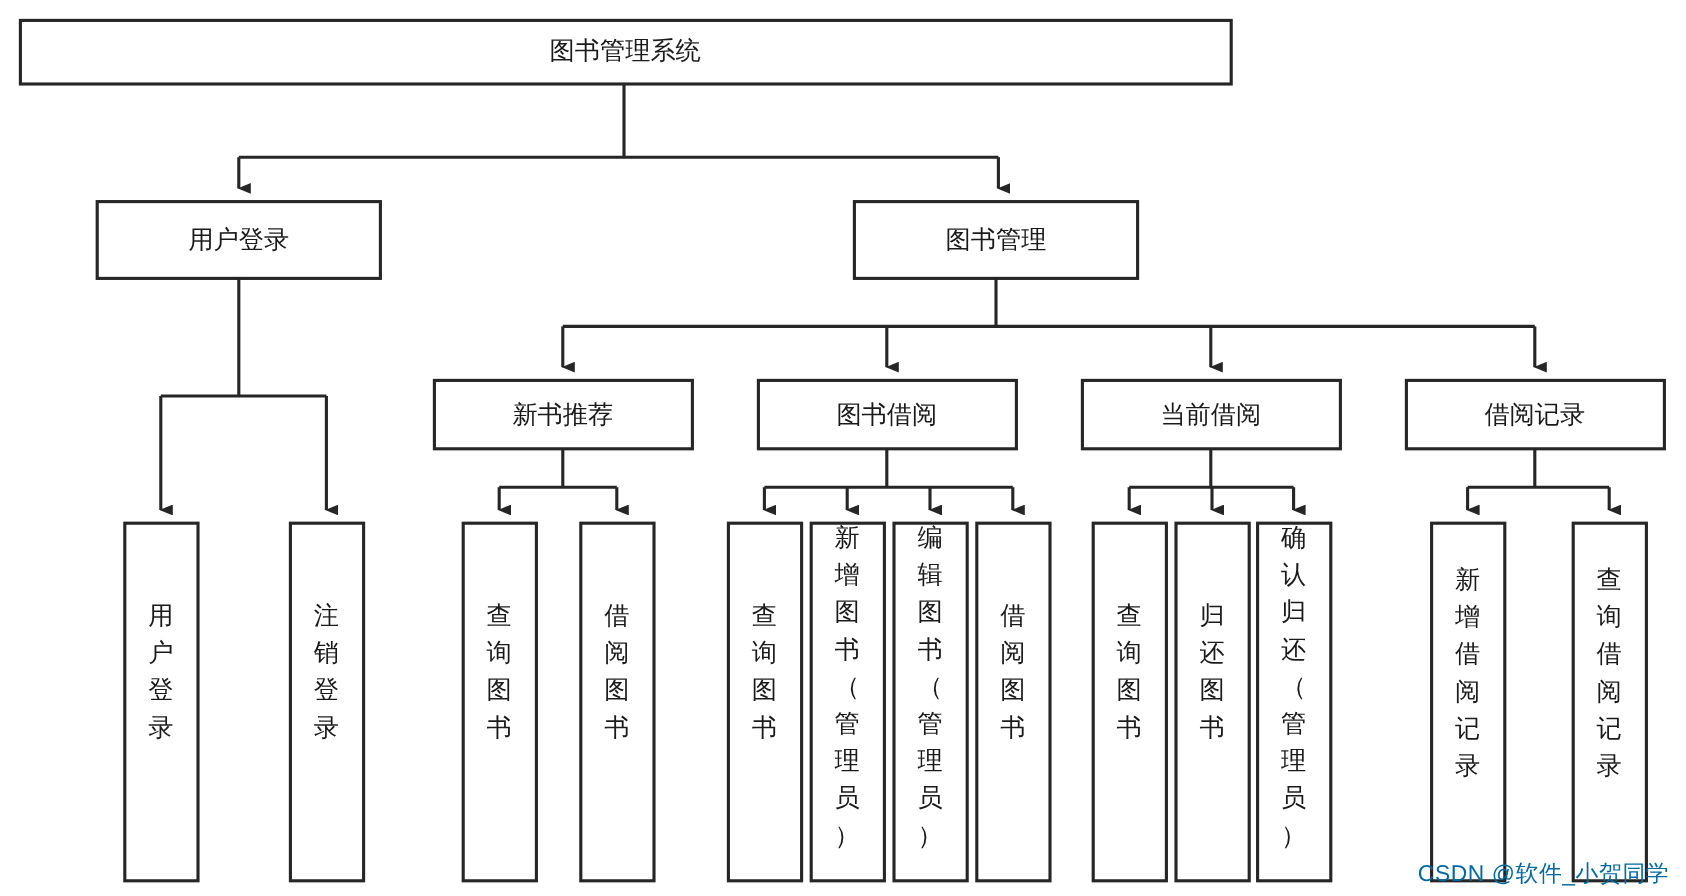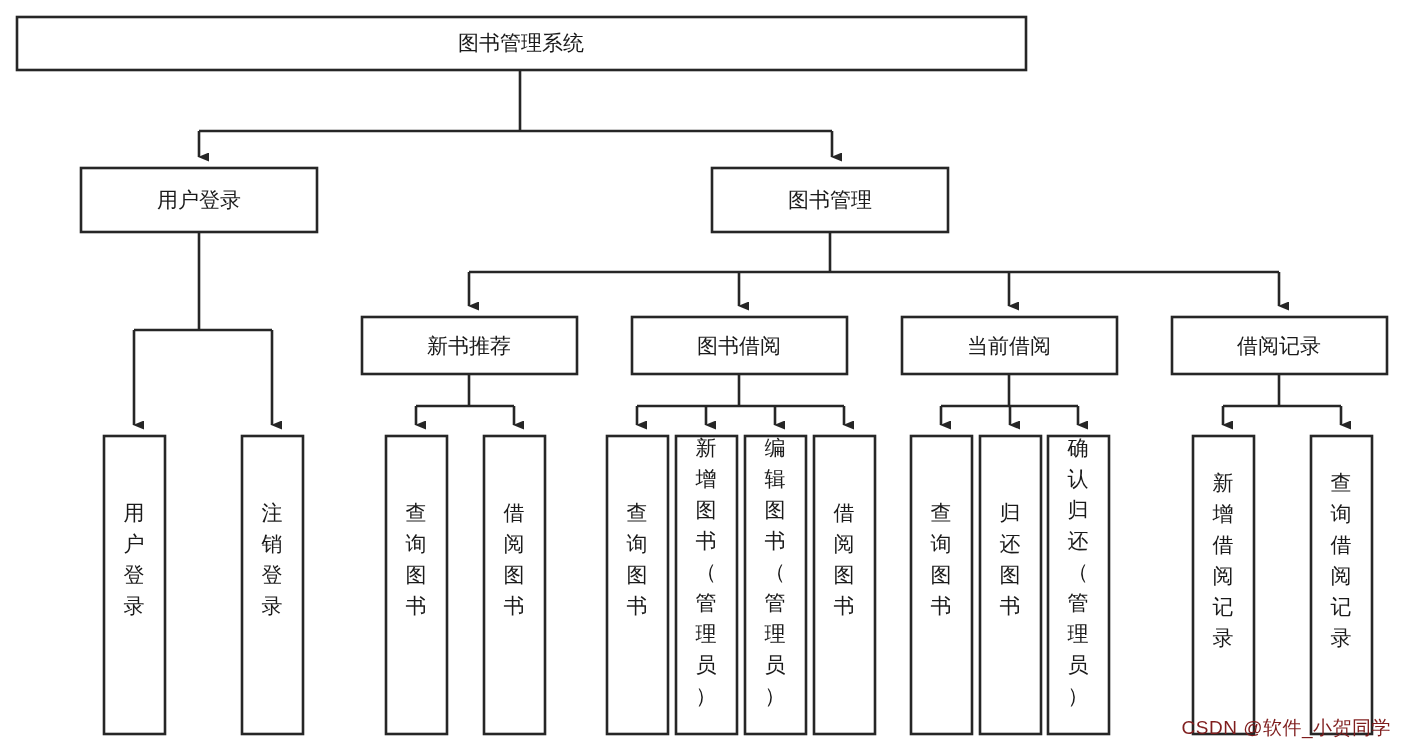--- a/index.html
+++ b/index.html
@@ -53,21 +53,21 @@
   .edge-arrow {
     fill: #262626;
     stroke: none;
   }
   .watermark {
     position: absolute;
     right: 14px;
     bottom: 6px;
     font-family: "Liberation Sans", "DejaVu Sans", sans-serif;
     font-size: 19px;
-    color: #7f1d1d;
+    color: #0369a1;
     white-space: nowrap;
     letter-spacing: 0.5px;
     user-select: none;
   }
 </style>
 </head>
 <body>
 
 <div id="diagram-root">
 

